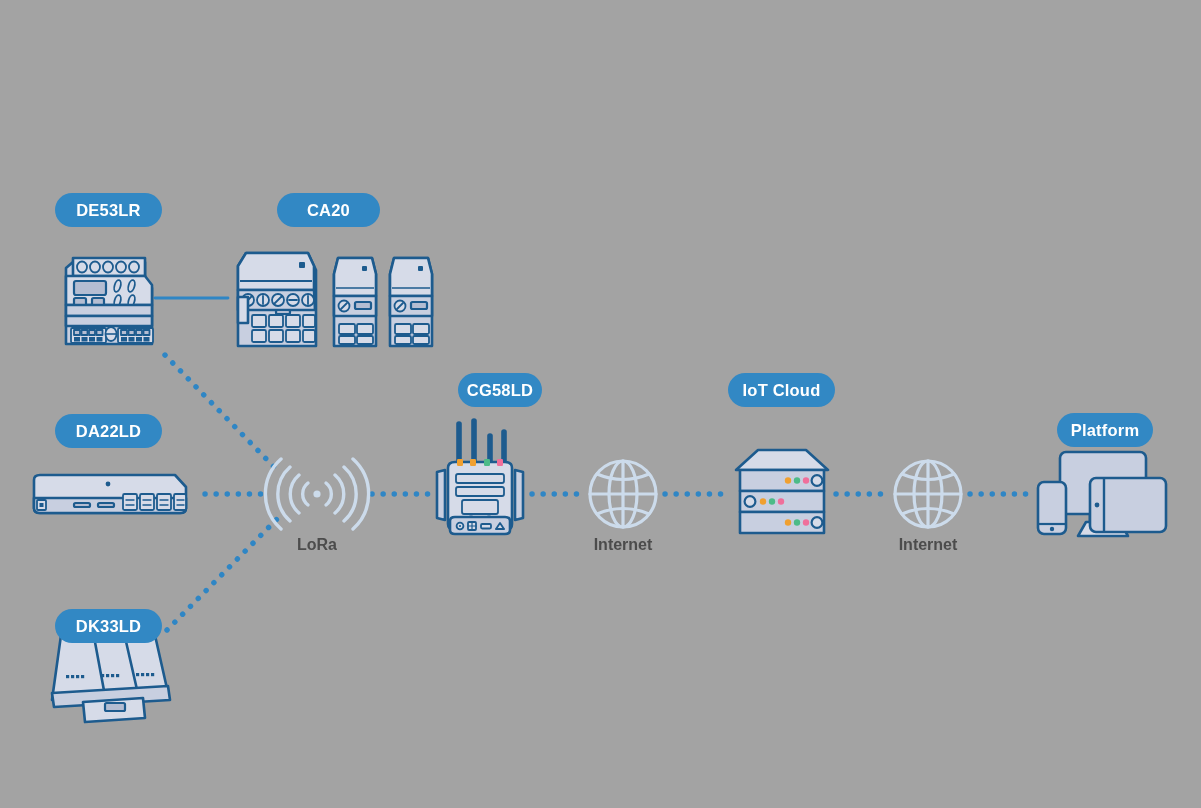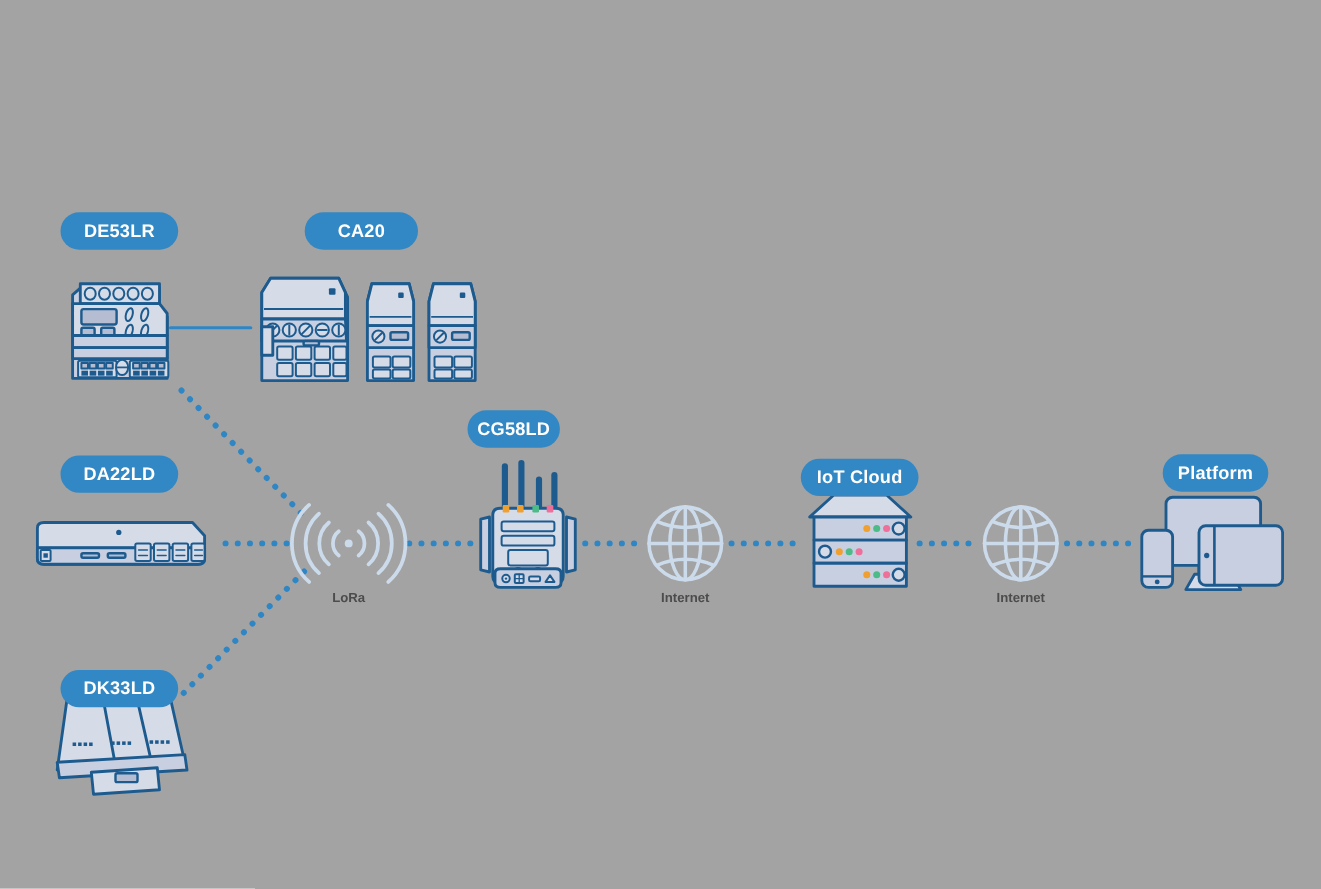--- a/index.html
+++ b/index.html
@@ -40,21 +40,21 @@
     height: 34px;
     padding: 0 16px;
     white-space: nowrap;
     box-sizing: border-box;
     font-family: "Liberation Sans", "DejaVu Sans", sans-serif;
   }
   .netlabel {
     position: absolute;
     color: #4c4c4c;
     font-weight: bold;
-    font-size: 12px;
+    font-size: 16px;
     white-space: nowrap;
     font-family: "Liberation Sans", "DejaVu Sans", sans-serif;
     text-align: center;
   }
 </style>
 </head>
 <body>
 
 <div id="canvas">
 
@@ -419,23 +419,23 @@
   </svg>
 
   <div class="badge" style="left:55px; top:193px; width:107px;">DE53LR</div>
 
   <div class="badge" style="left:277px; top:193px; width:103px;">CA20</div>
 
   <div class="badge" style="left:55px; top:414px; width:107px;">DA22LD</div>
 
   <div class="badge" style="left:55px; top:565px; width:107px;margin-top:44px;">DK33LD</div>
 
-  <div class="badge" style="left:425px; top:373px; width:84px;">CG58LD</div>
-
-  <div class="badge" style="left:728px; top:373px; width:107px;margin-top:44px;">IoT Cloud</div>
+  <div class="badge" style="left:458px; top:373px; width:84px;">CG58LD</div>
+
+  <div class="badge" style="left:728px; top:373px; width:107px;">IoT Cloud</div>
 
   <div class="badge" style="left:1057px; top:373px; width:96px;margin-top:40px;">Platform</div>
 
   <div class="netlabel" style="left:267px; top:536px; width:100px;">LoRa</div>
 
   <div class="netlabel" style="left:573px; top:536px; width:100px;">Internet</div>
 
   <div class="netlabel" style="left:878px; top:536px; width:100px;">Internet</div>
 
 </div>

